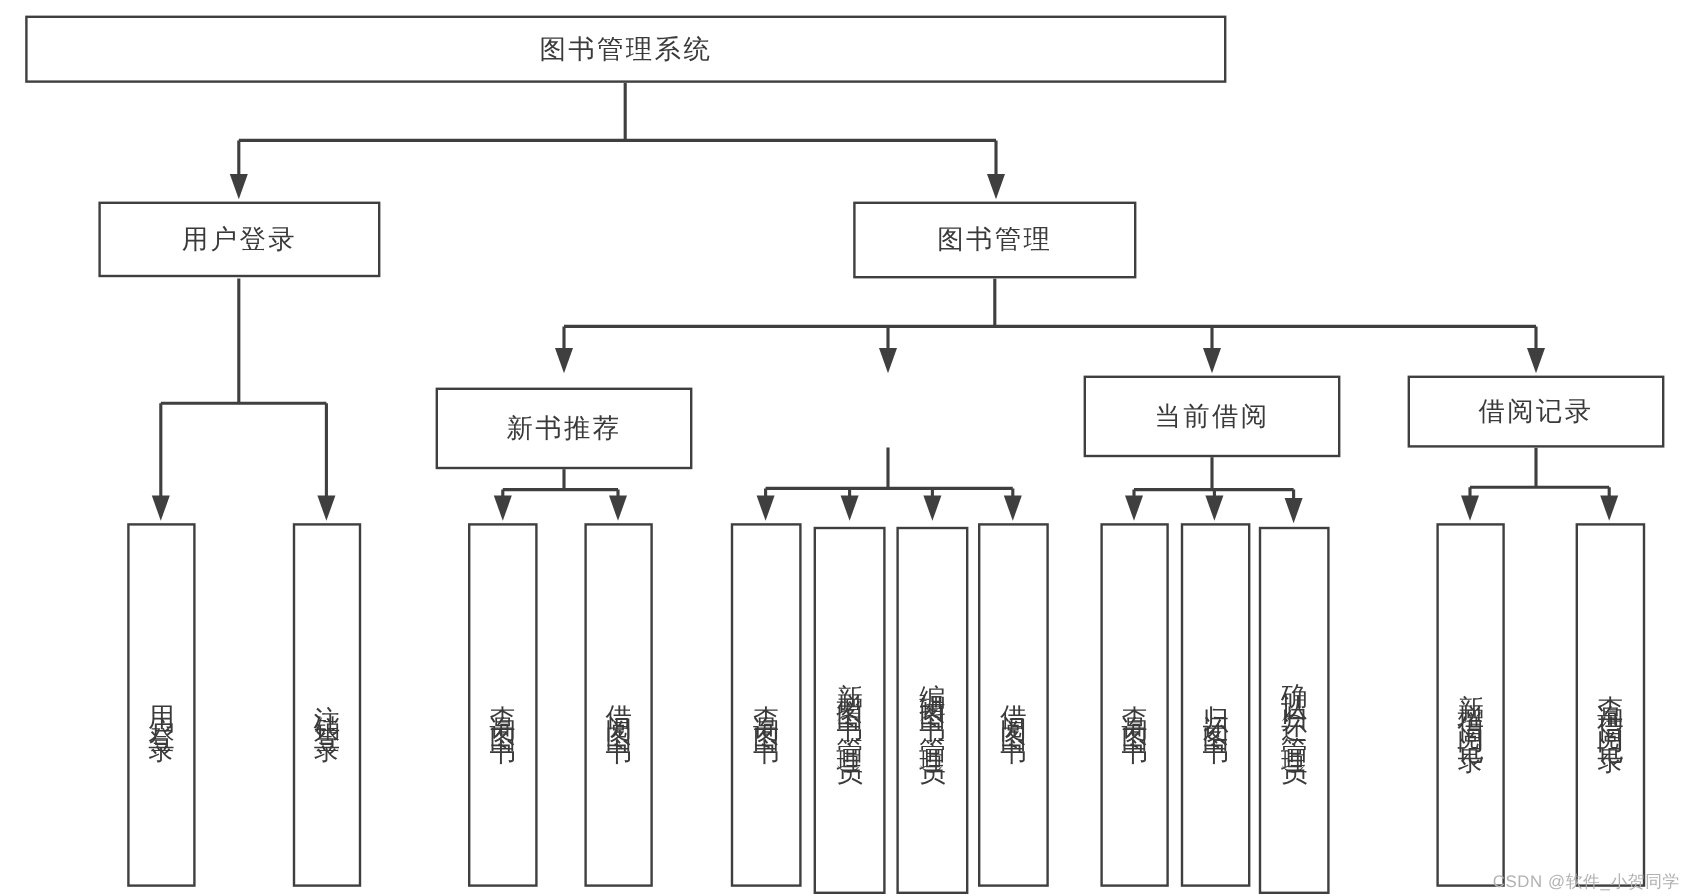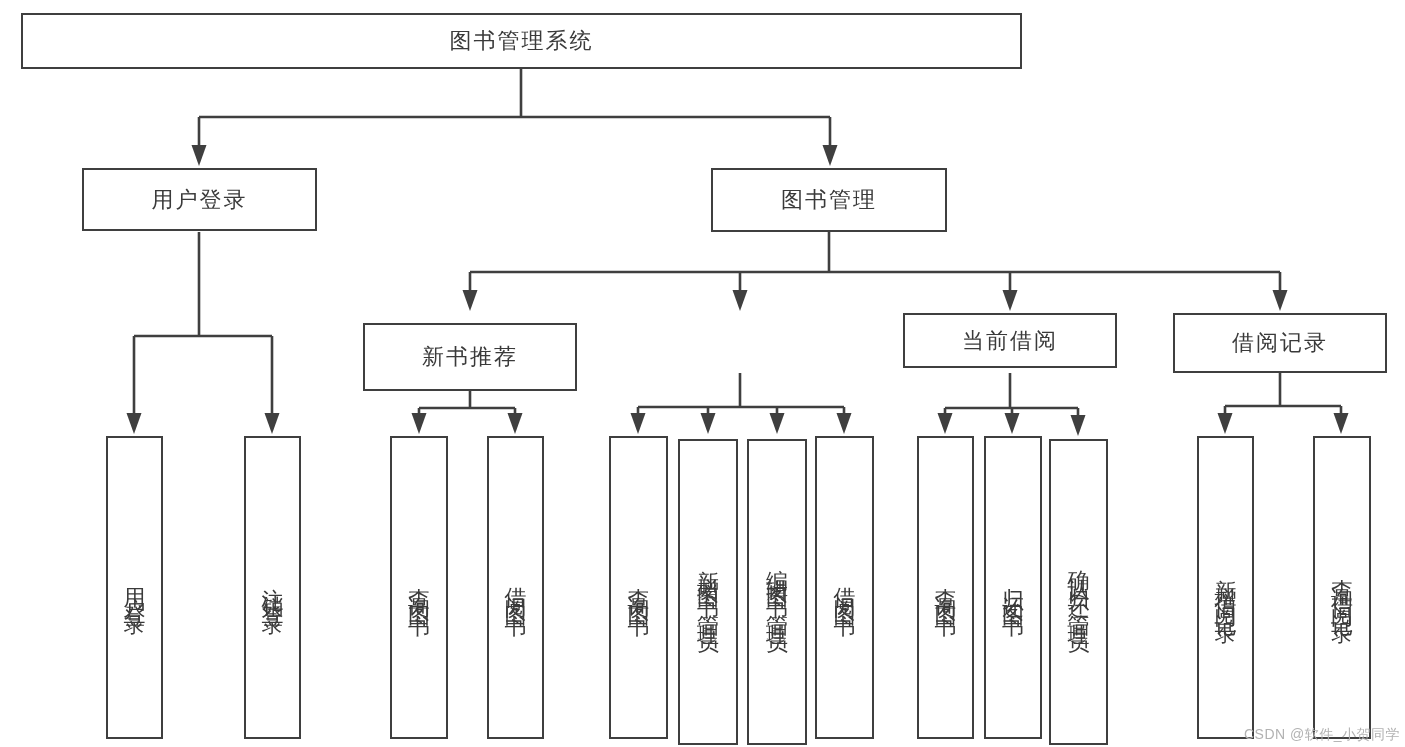--- a/index.html
+++ b/index.html
@@ -99,21 +99,21 @@
     <path class="arrow" d="M1225 434 L1217.5 413 L1232.5 413 Z"></path>
     <path class="arrow" d="M1341 434 L1333.5 413 L1348.5 413 Z"></path>
   </svg>
 
   <div class="node" style="left:21px; top:13px; width:1001px; height:56px;">图书管理系统</div>
 
   <div class="node" style="left:82px; top:168px; width:235px; height:63px;">用户登录</div>
   <div class="node" style="left:711px; top:168px; width:236px; height:64px;text-align:right;">图书管理</div>
 
   <div class="node" style="left:363px; top:323px; width:214px; height:68px;">新书推荐</div>
-  <div class="node" style="left:903px; top:313px; width:214px; height:55px;">当前借阅</div>
+  <div class="node" style="left:903px; top:313px; width:214px; height:68px;">当前借阅</div>
   <div class="node" style="left:1173px; top:313px; width:214px; height:60px;">借阅记录</div>
 
   <div class="node leaf" style="left:106px; top:436px; width:57px; height:303px;">用户登录</div>
   <div class="node leaf" style="left:244px; top:436px; width:57px; height:303px;">注销登录</div>
 
   <div class="node leaf" style="left:390px; top:436px; width:58px; height:303px;">查询图书</div>
   <div class="node leaf" style="left:487px; top:436px; width:57px; height:303px;">借阅图书</div>
 
   <div class="node leaf" style="left:609px; top:436px; width:59px; height:303px;">查询图书</div>
   <div class="node leaf" style="left:678px; top:439px; width:60px; height:306px;">新增图书（管理员）</div>

